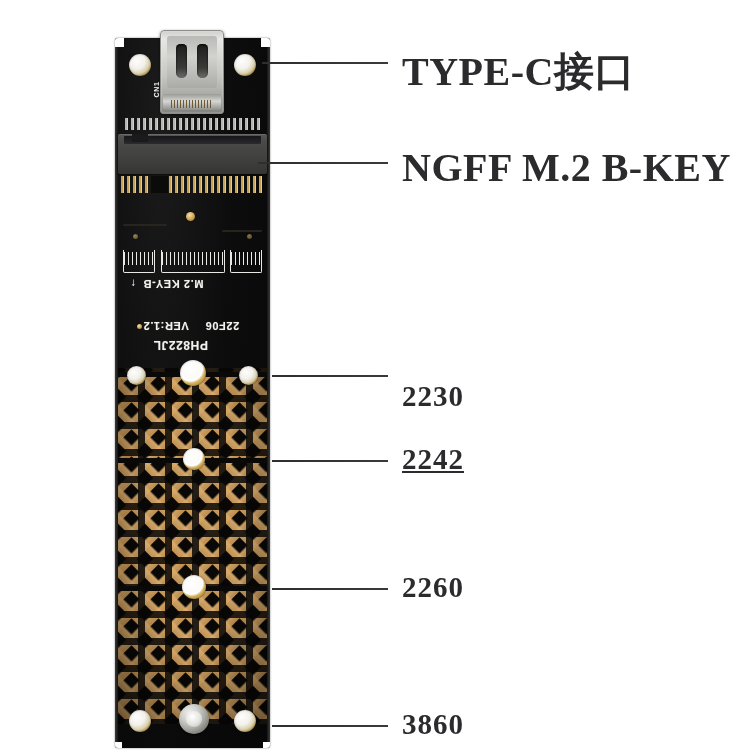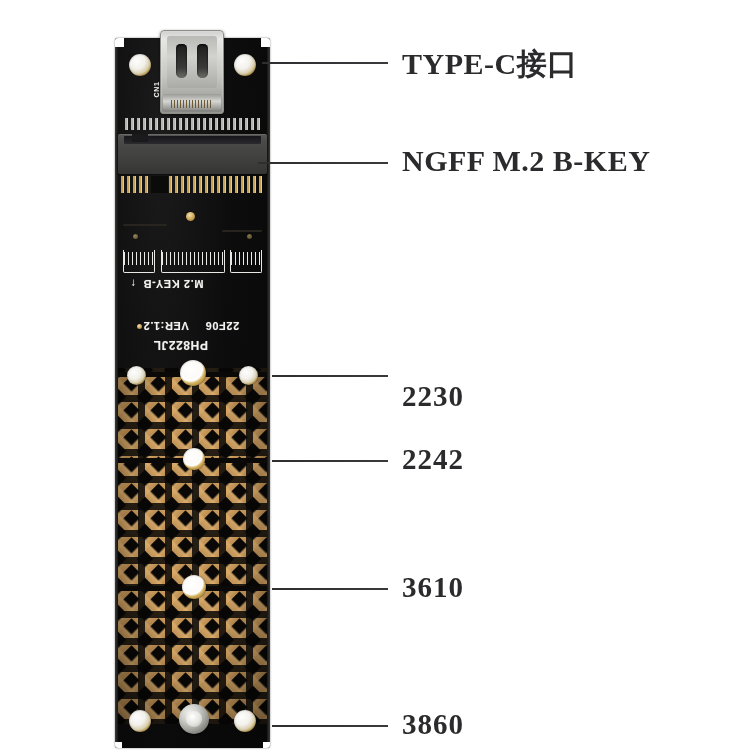--- a/index.html
+++ b/index.html
@@ -178,21 +178,21 @@
 
   
   .leader{
     position:absolute;height:2px;
     background:linear-gradient(to right,#2e2e30,#3a3a3d);
   }
   .callout{
     position:absolute;color:#2b2b2d;font-family:"Liberation Serif",serif;
     font-weight:700;white-space:nowrap;letter-spacing:.5px;
   }
-  .callout.big{font-size:30px;}
+  .callout.big{font-size:40px;}
   .callout.num{font-size:29px;letter-spacing:1px;}
 </style>
 </head>
 <body>
 
 <div id="stage">
 
   <div class="board">
 
     <div class="board-edge-l"></div>
@@ -269,17 +269,17 @@
   <div class="leader" style="left:262px;top:62px;width:126px;"></div>
   <div class="leader" style="left:258px;top:162px;width:130px;"></div>
   <div class="leader" style="left:272px;top:375px;width:116px;"></div>
   <div class="leader" style="left:272px;top:460px;width:116px;"></div>
   <div class="leader" style="left:272px;top:588px;width:116px;"></div>
   <div class="leader" style="left:272px;top:725px;width:116px;"></div>
 
   <div class="callout big" style="left:402px;top:44px;">TYPE-C接口</div>
   <div class="callout big" style="left:402px;top:144px;font-family:Liberation Serif, serif;">NGFF M.2 B-KEY</div>
   <div class="callout num" style="left:402px;top:358px;margin-top:22px;">2230</div>
-  <div class="callout num" style="left:402px;top:443px;">2242</div>
-  <div class="callout num" style="left:402px;top:571px;">3610</div>
+  <div class="callout num" style="left:402px;top:443px;text-decoration:underline;">2242</div>
+  <div class="callout num" style="left:402px;top:571px;">2260</div>
   <div class="callout num" style="left:402px;top:708px;">3860</div>
 
 </div>
 
 </body></html>

